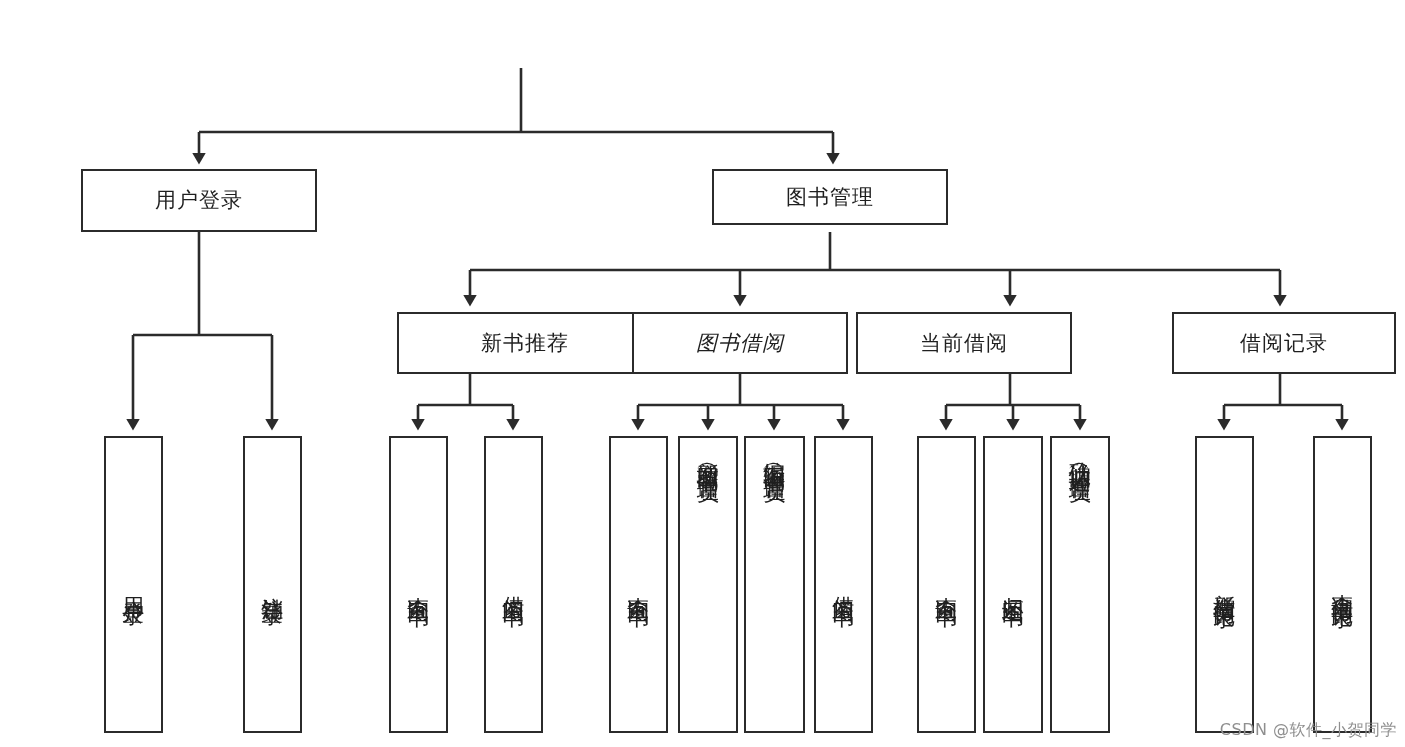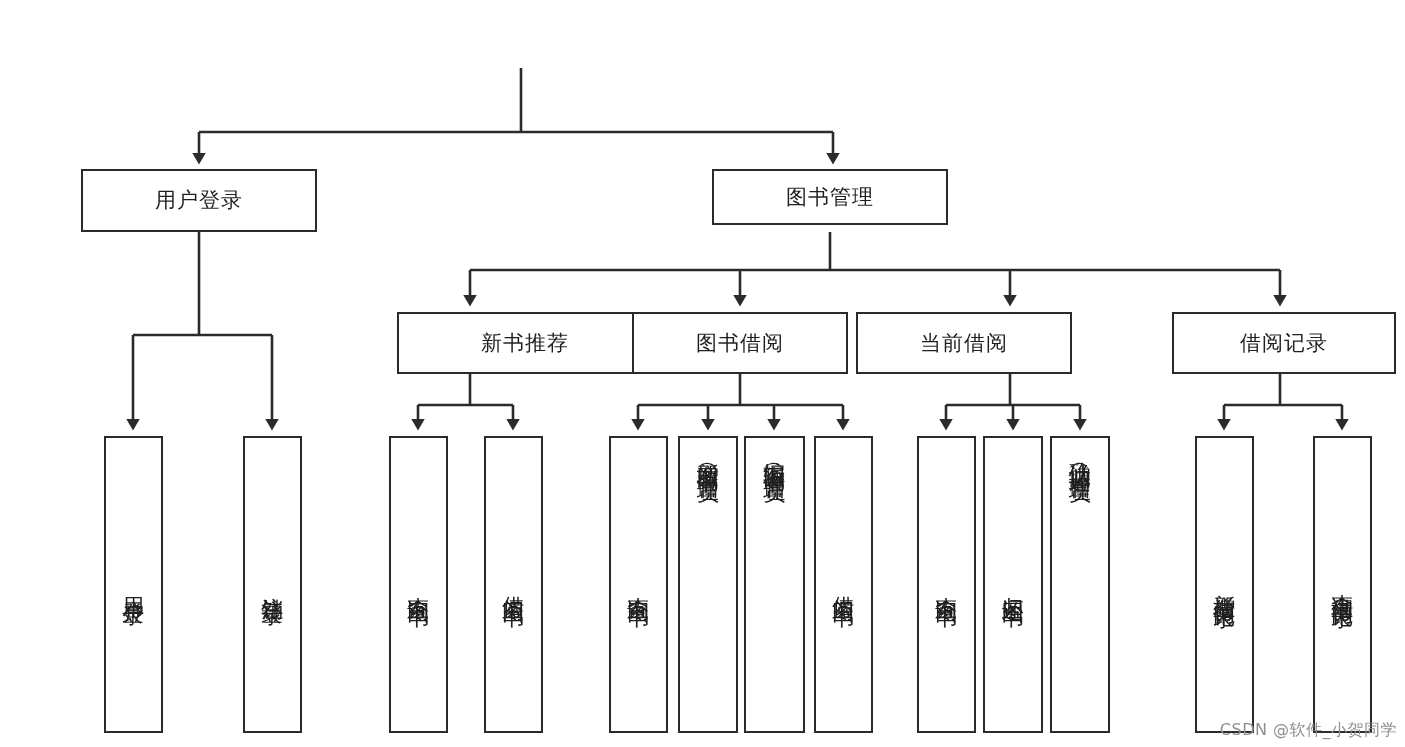--- a/index.html
+++ b/index.html
@@ -129,21 +129,21 @@
   </div>
 
   <div class="node" style="left:712px; top:169px; width:236px; height:56px;">
     <span class="lbl">图书管理</span>
   </div>
 
   <div class="node" style="left:362px; top:312px; width:256px; height:62px;margin-left:35px;">
     <span class="lbl">新书推荐</span>
   </div>
 
-  <div class="node" style="left:632px; top:312px; width:216px; height:62px;">
+  <div class="node" style="left:632px; top:312px; width:216px; height:62px;font-style:italic;">
     <span class="lbl">图书借阅</span>
   </div>
 
   <div class="node" style="left:856px; top:312px; width:216px; height:62px;">
     <span class="lbl">当前借阅</span>
   </div>
 
   <div class="node" style="left:1172px; top:312px; width:224px; height:62px;">
     <span class="lbl">借阅记录</span>
   </div>

